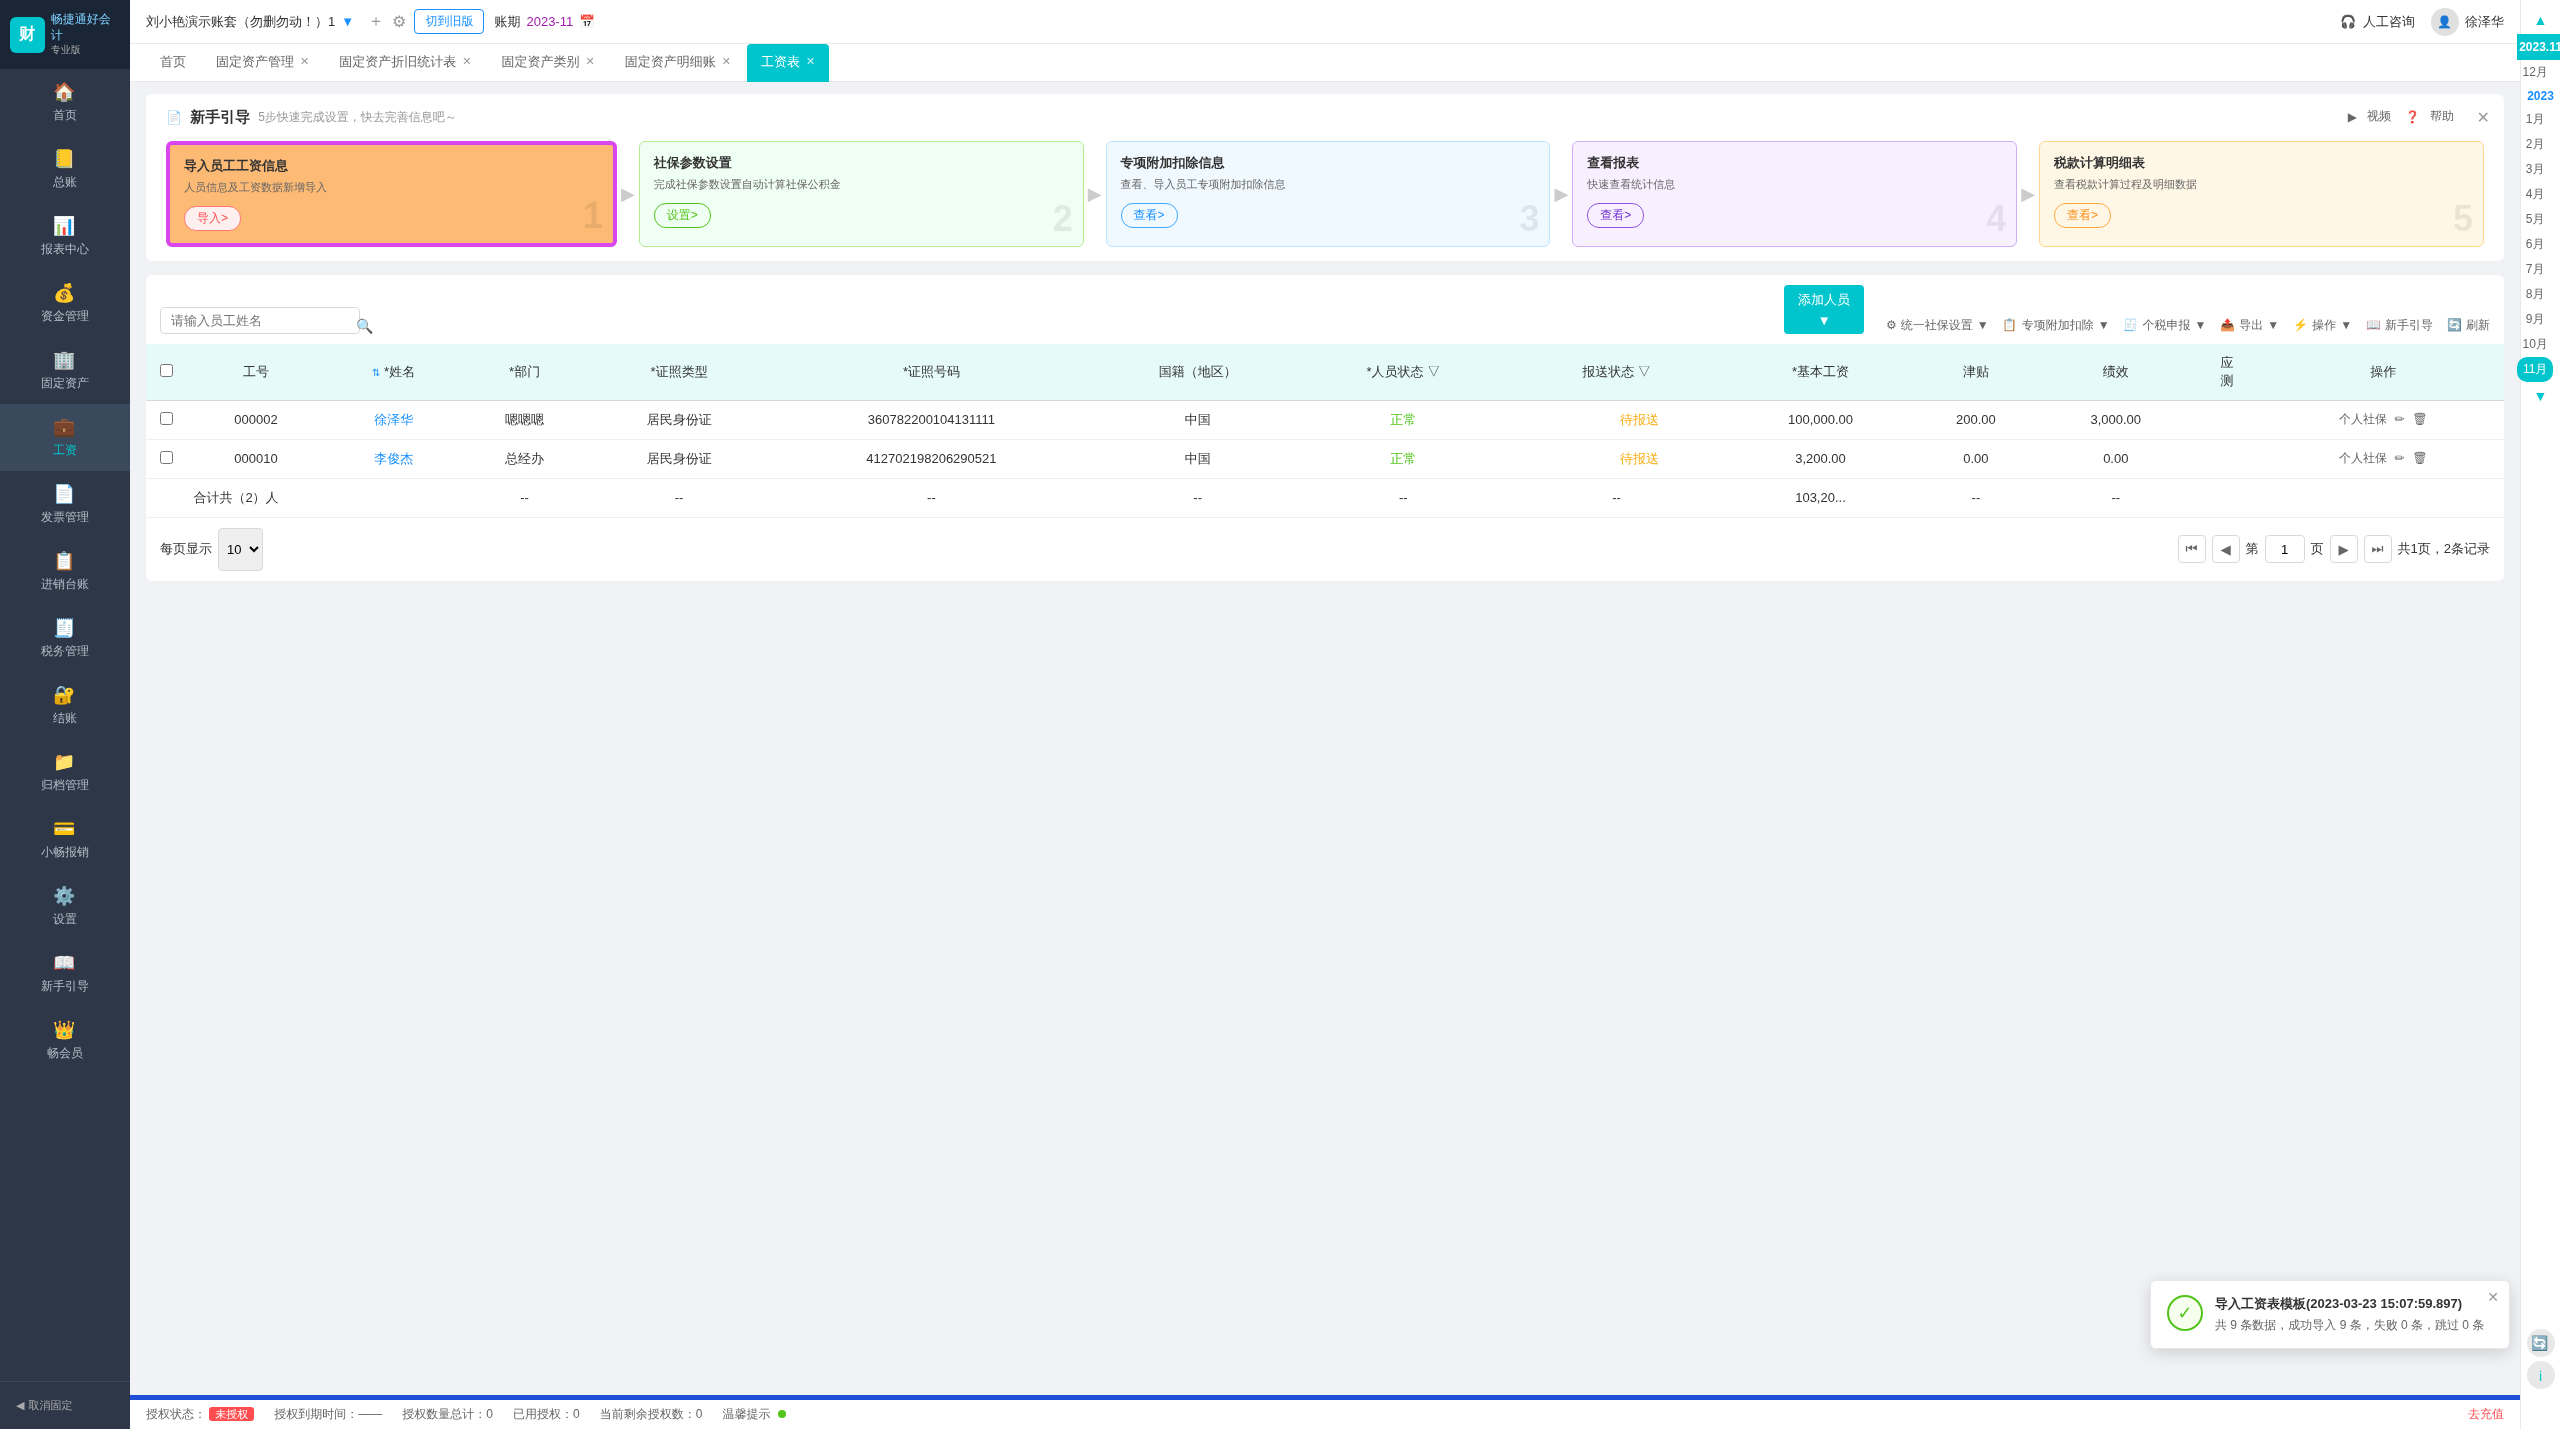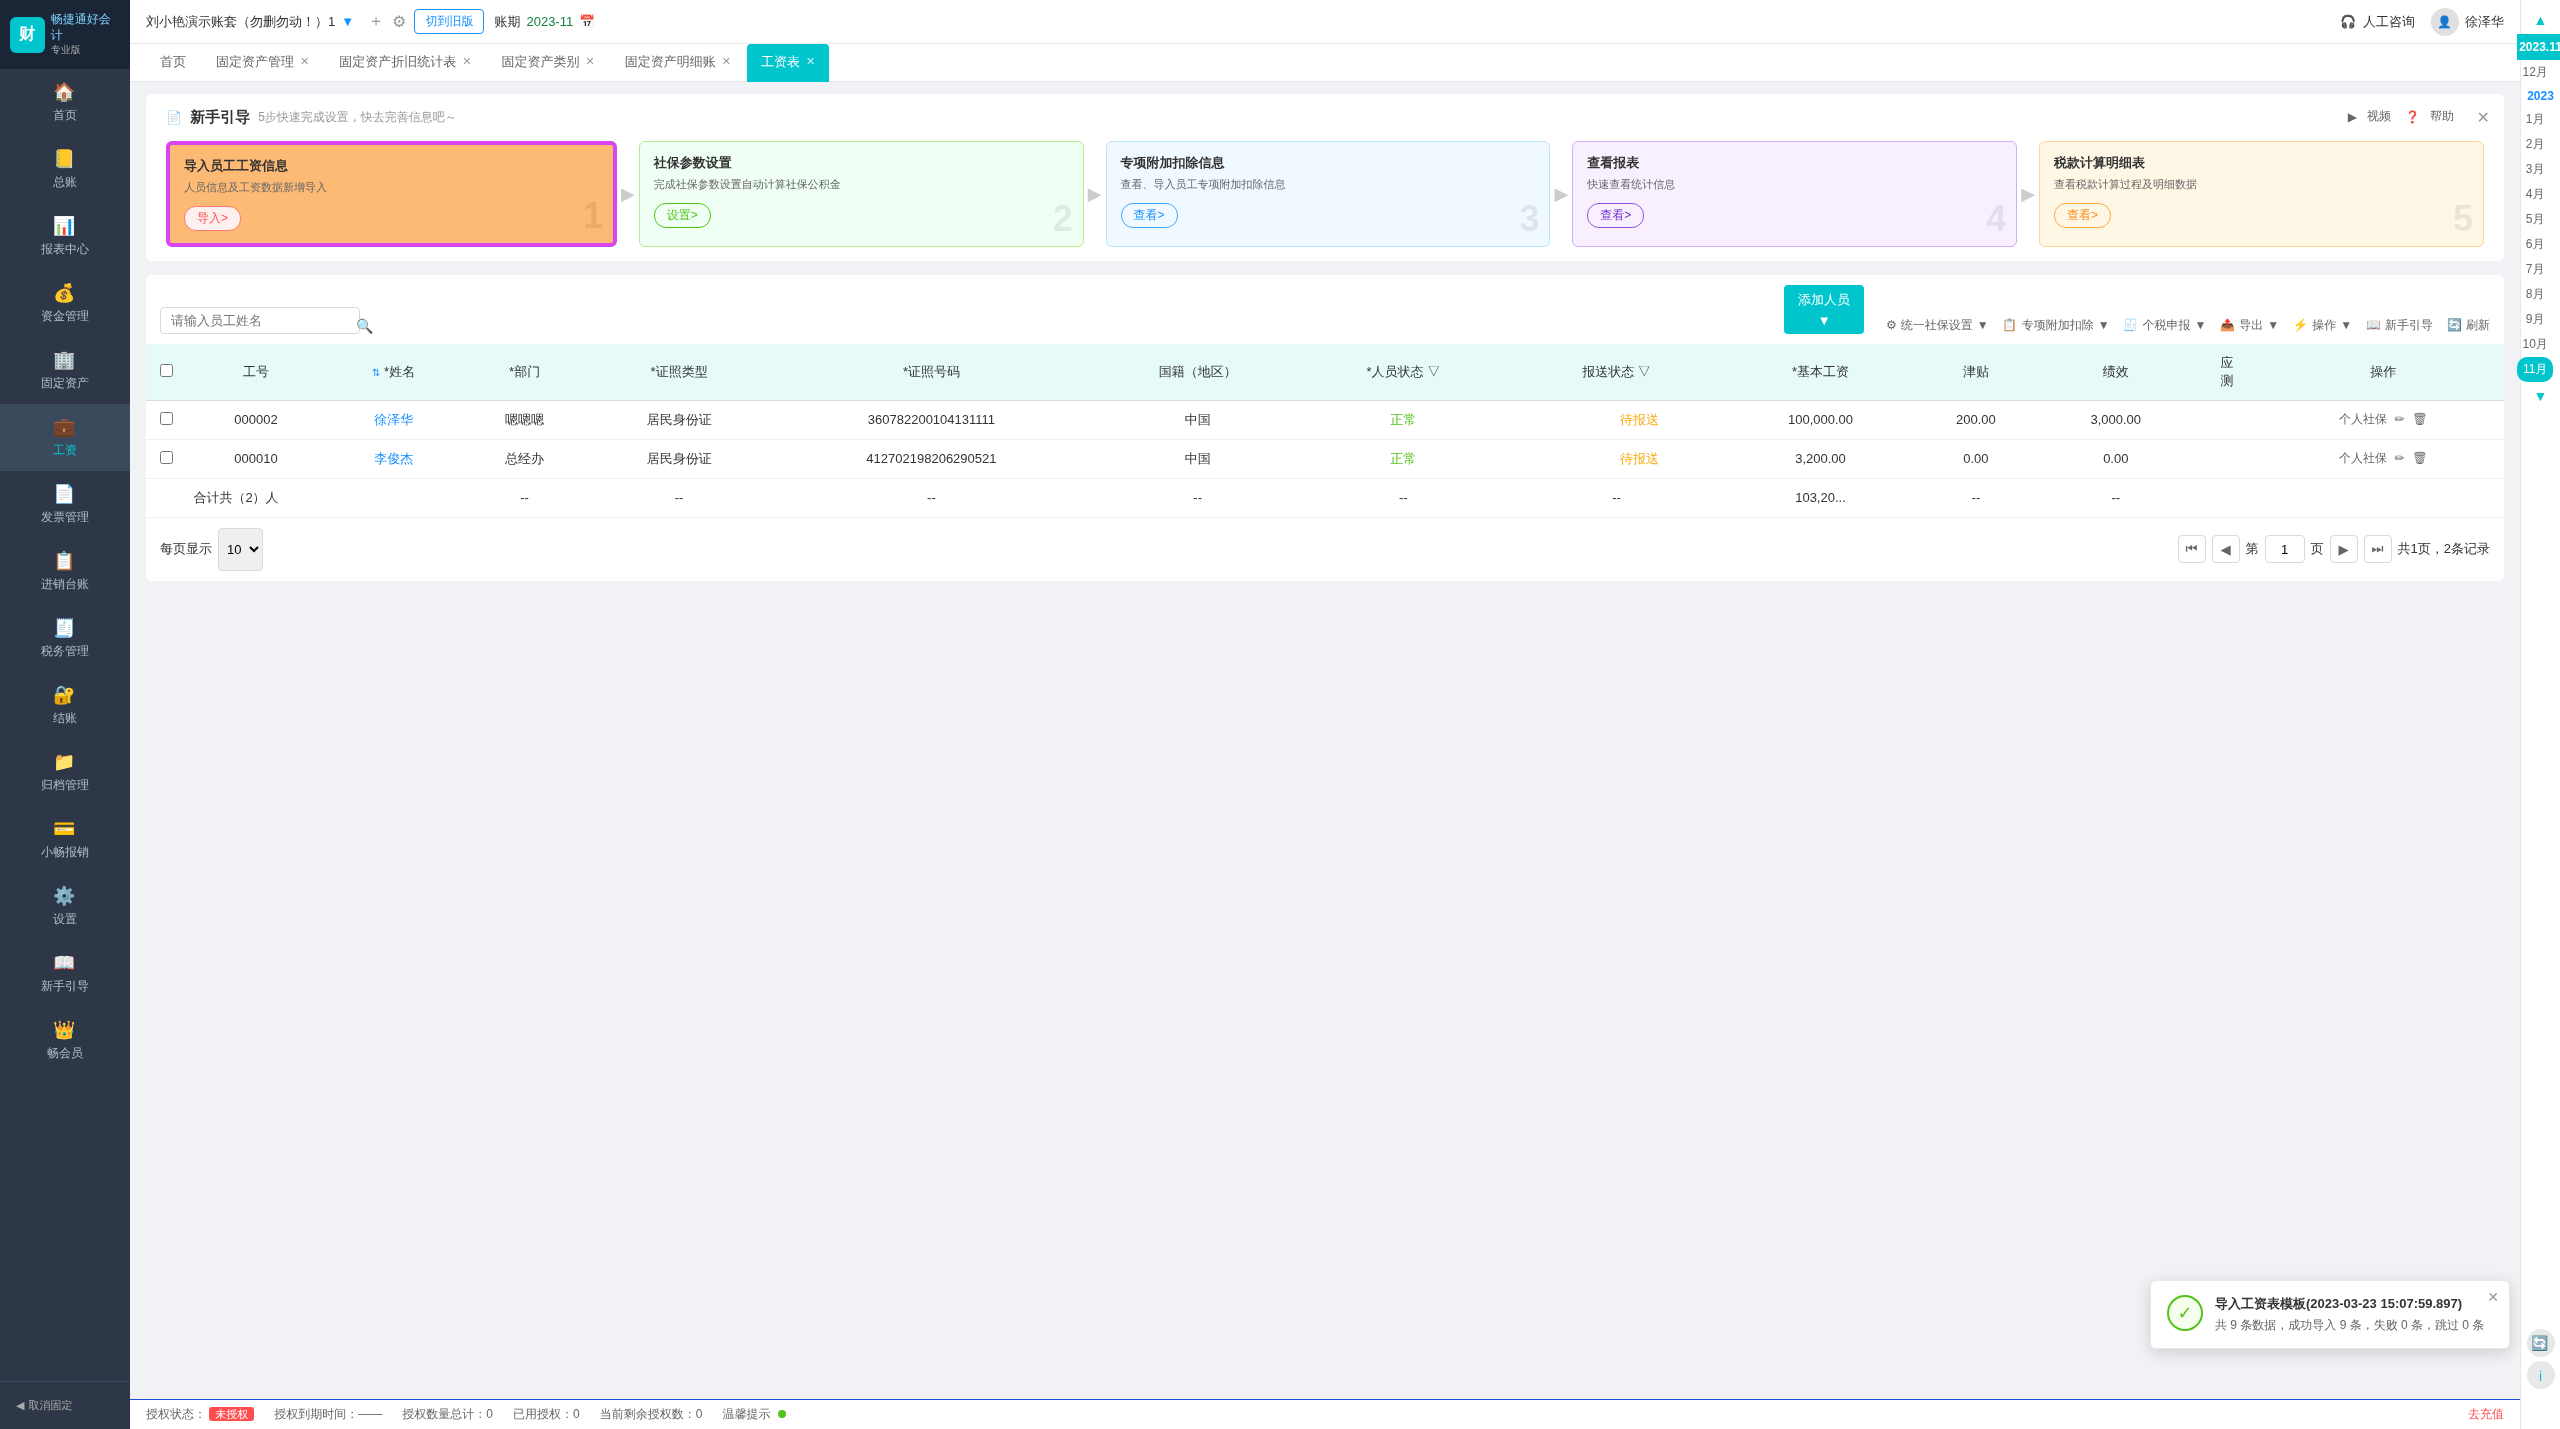--- a/index.html
+++ b/index.html
@@ -89,21 +89,21 @@
     .table-action-btn { font-size: 12px; color: #666; cursor: pointer; margin: 0 2px; }
     
     
     .table-footer { padding: 10px 14px; display: flex; align-items: center; }
     .pagination { display: flex; align-items: center; gap: 6px; margin-left: auto; font-size: 13px; }
     .page-btn { width: 28px; height: 28px; border: 1px solid #d9d9d9; border-radius: 4px; background: #fff; cursor: pointer; display: flex; align-items: center; justify-content: center; color: #666; }
     .page-input { width: 40px; height: 28px; border: 1px solid #d9d9d9; border-radius: 4px; text-align: center; font-size: 13px; }
     .page-size-select { height: 43px; border: 1px solid #d9d9d9; border-radius: 4px; padding: 0 4px; font-size: 13px; }
     
     
-    .status-bar { background: #fff; border-top: 1px solid #1d4ed8; padding: 6px 16px; display: flex; align-items: flex-end; gap: 20px; font-size: 12px; color: #666; }
+    .status-bar { background: #fff; border-top: 5px solid #1d4ed8; padding: 6px 16px; display: flex; align-items: flex-end; gap: 20px; font-size: 12px; color: #666; }
     .status-tag { background: #ff4d4f; color: #fff; padding: 1px 6px; border-radius: 3px; font-size: 11px; }
     .warning-dot { width: 8px; height: 8px; background: #52c41a; border-radius: 50%; display: inline-block; margin-left: 4px; }
     .go-fill { color: #ff4d4f; cursor: pointer; margin-left: auto; }
     
     
     .right-panel { width: 40px; background: #fff; border-left: 1px solid #e8e8e8; display: flex; flex-direction: column; align-items: center; padding: 8px 0; gap: 2px; position: relative; }
     .month-item { width: 36px; padding: 4px 2px; text-align: center; font-size: 12px; color: #666; cursor: pointer; border-radius: 3px; }
     .month-item.active { background: #00c5cd; color: #fff; border-radius: 10px; }
     .nav-arrows { display: flex; flex-direction: column; gap: 2px; align-items: center; padding: 4px; }
     .nav-arrow { font-size: 14px; color: #00c5cd; cursor: pointer; }
@@ -223,21 +223,21 @@
         <span>刘小艳演示账套（勿删勿动！）1</span>
         <span class="topbar-dropdown">▼</span>
       </div>
       <div class="topbar-actions">
         <span style="color:#999;font-size:16px;cursor:pointer;">＋</span>
         <span style="color:#999;font-size:16px;cursor:pointer;">⚙</span>
         <button class="topbar-btn primary-outline">切到旧版</button>
       </div>
       <div class="topbar-period">
         <span>账期</span>
-        <span style="color:#15803d;">2023-11</span>
+        <span style="color:#a21caf;">2023-11</span>
         <span style="color:#1890ff;cursor:pointer;">📅</span>
       </div>
       <div class="topbar-right">
         <div class="topbar-user" style="cursor:pointer;">
           <span>🎧</span>
           <span>人工咨询</span>
         </div>
         <div class="topbar-user">
           <div class="user-avatar">👤</div>
           <span>徐泽华</span>

